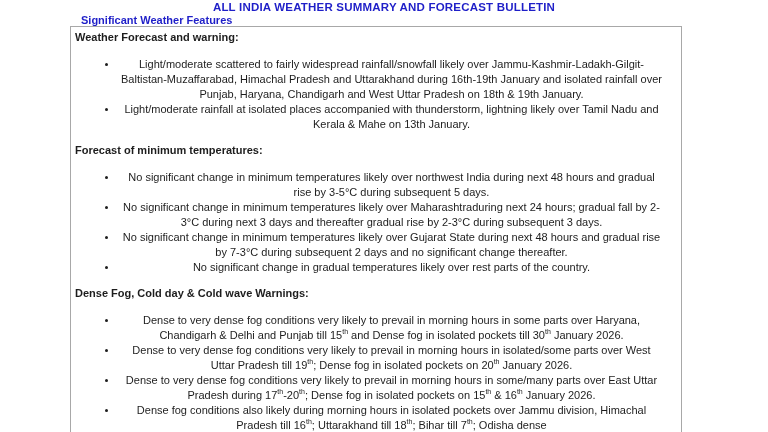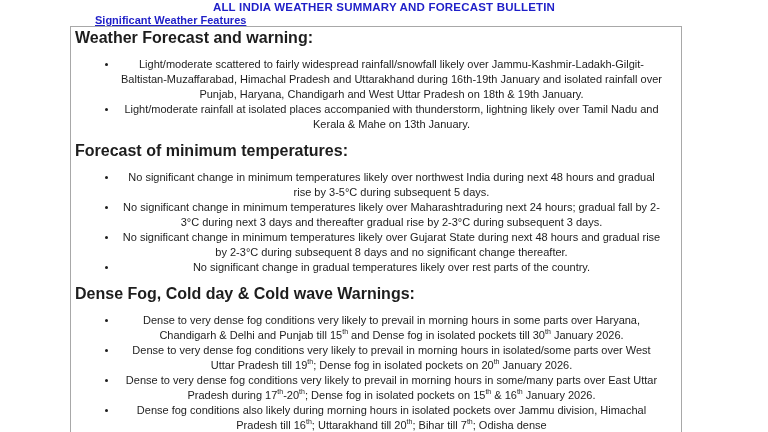--- a/index.html
+++ b/index.html
@@ -25,43 +25,42 @@
     text-align: center;
     font-size: 11.5px;
     font-weight: bold;
     color: var(--blue, #1f1fc8);
     letter-spacing: 0.2px;
     white-space: nowrap;
   }
   .doc-subtitle {
     position: absolute;
     top: 14px;
-    left: 95px;
+    left: 81px;
     font-size: 11px;
     font-weight: bold;
     color: var(--blue, #1f1fc8);
-    text-decoration: underline;
     white-space: nowrap;
   }
   .doc-box {
     position: absolute;
     left: 70px;
     top: 26px;
     width: 612px;
     height: 420px; 
     box-sizing: border-box;
     border: 1px solid #a8a8a8;
     background: #ffffff;
     padding: 3px 18px 0 4px;
   }
   .section + .section {
     margin-top: 11px;
   }
   .section-heading {
-    font-size: 16px;
+    font-size: 11px;
     font-weight: bold;
     color: var(--ink, #1d1d1d);
     line-height: 15px;
   }
   ul.bullets {
     margin: 12px 0 0 0;
     padding-left: 43px;
     text-align: center;
   }
   ul.bullets li {
@@ -96,28 +95,28 @@
           <ul class="bullets">
             <li><span>Light/moderate scattered to fairly widespread rainfall/snowfall likely over Jammu-Kashmir-Ladakh-Gilgit-Baltistan-Muzaffarabad, Himachal Pradesh and Uttarakhand during 16th-19th January and isolated rainfall over Punjab, Haryana, Chandigarh and West Uttar Pradesh on 18th &amp; 19th January.</span></li>
             <li><span>Light/moderate rainfall at isolated places accompanied with thunderstorm, lightning likely over Tamil Nadu and Kerala &amp; Mahe on 13th January.</span></li>
           </ul>
         </div>
         <div class="section">
           <div class="section-heading">Forecast of minimum temperatures:</div>
           <ul class="bullets">
             <li><span>No significant change in minimum temperatures likely over northwest India during next 48 hours and gradual rise by 3-5°C during subsequent 5 days.</span></li>
             <li><span>No significant change in minimum temperatures likely over Maharashtraduring next 24 hours; gradual fall by 2-3°C during next 3 days and thereafter gradual rise by 2-3°C during subsequent 3 days.</span></li>
-            <li><span>No significant change in minimum temperatures likely over Gujarat State during next 48 hours and gradual rise by 2-3°C during subsequent 8 days and no significant change thereafter.</span></li>
+            <li><span>No significant change in minimum temperatures likely over Gujarat State during next 48 hours and gradual rise by 7-3°C during subsequent 2 days and no significant change thereafter.</span></li>
             <li><span>No significant change in gradual temperatures likely over rest parts of the country.</span></li>
           </ul>
         </div>
         <div class="section">
           <div class="section-heading">Dense Fog, Cold day &amp; Cold wave Warnings:</div>
           <ul class="bullets">
             <li><span class="bold">Dense to very dense fog</span><span> conditions very likely to prevail in morning hours in some parts over Haryana, Chandigarh &amp; Delhi and Punjab till 15</span><sup class="ord">th</sup><span> and </span><span class="bold">Dense fog</span><span> in isolated pockets till 30</span><sup class="ord">th</sup><span> January 2026.</span></li>
             <li><span class="bold">Dense to very dense fog</span><span> conditions very likely to prevail in morning hours in isolated/some parts over West Uttar Pradesh till 19</span><sup class="ord">th</sup><span>; </span><span class="bold">Dense fog</span><span> in isolated pockets on 20</span><sup class="ord">th</sup><span> January 2026.</span></li>
             <li><span class="bold">Dense to very dense fog</span><span> conditions very likely to prevail in morning hours in some/many parts over East Uttar Pradesh during 17</span><sup class="ord">th</sup><span>-20</span><sup class="ord">th</sup><span>; </span><span class="bold">Dense fog</span><span> in isolated pockets on 15</span><sup class="ord">th</sup><span> &amp; 16</span><sup class="ord">th</sup><span> January 2026.</span></li>
-            <li><span class="bold">Dense fog</span><span> conditions also likely during morning hours in isolated pockets over Jammu division, Himachal Pradesh  till 16</span><sup class="ord">th</sup><span>; Uttarakhand till 20</span><sup class="ord">th</sup><span>; Bihar till 7</span><sup class="ord">th</sup><span>; Odisha dense</span><br></li>
+            <li><span class="bold">Dense fog</span><span> conditions also likely during morning hours in isolated pockets over Jammu division, Himachal Pradesh  till 16</span><sup class="ord">th</sup><span>; Uttarakhand till 18</span><sup class="ord">th</sup><span>; Bihar till 7</span><sup class="ord">th</sup><span>; Odisha dense</span><br></li>
           </ul>
         </div>
       </div>
   </div>
 </div>
 
 </body></html>

